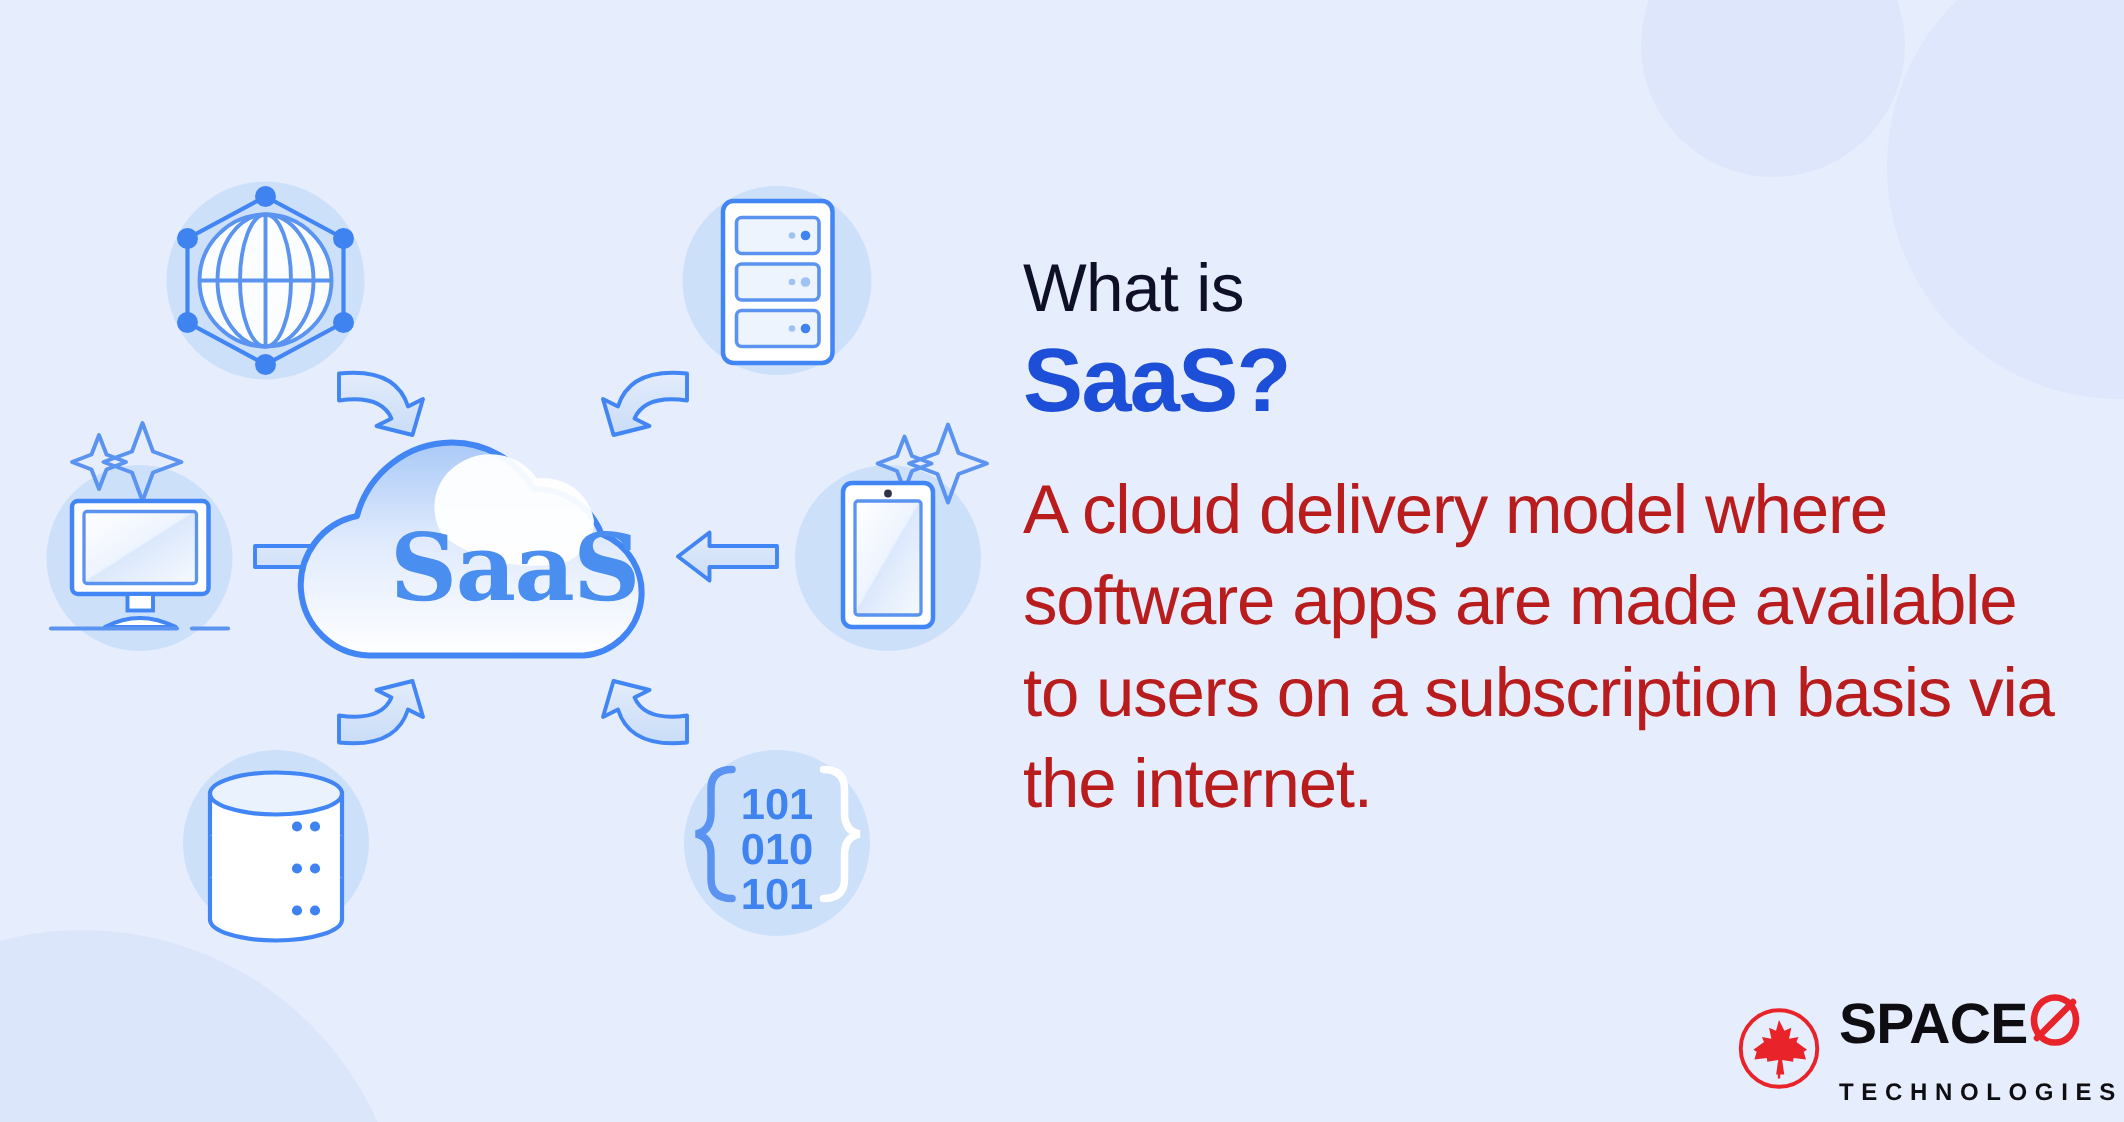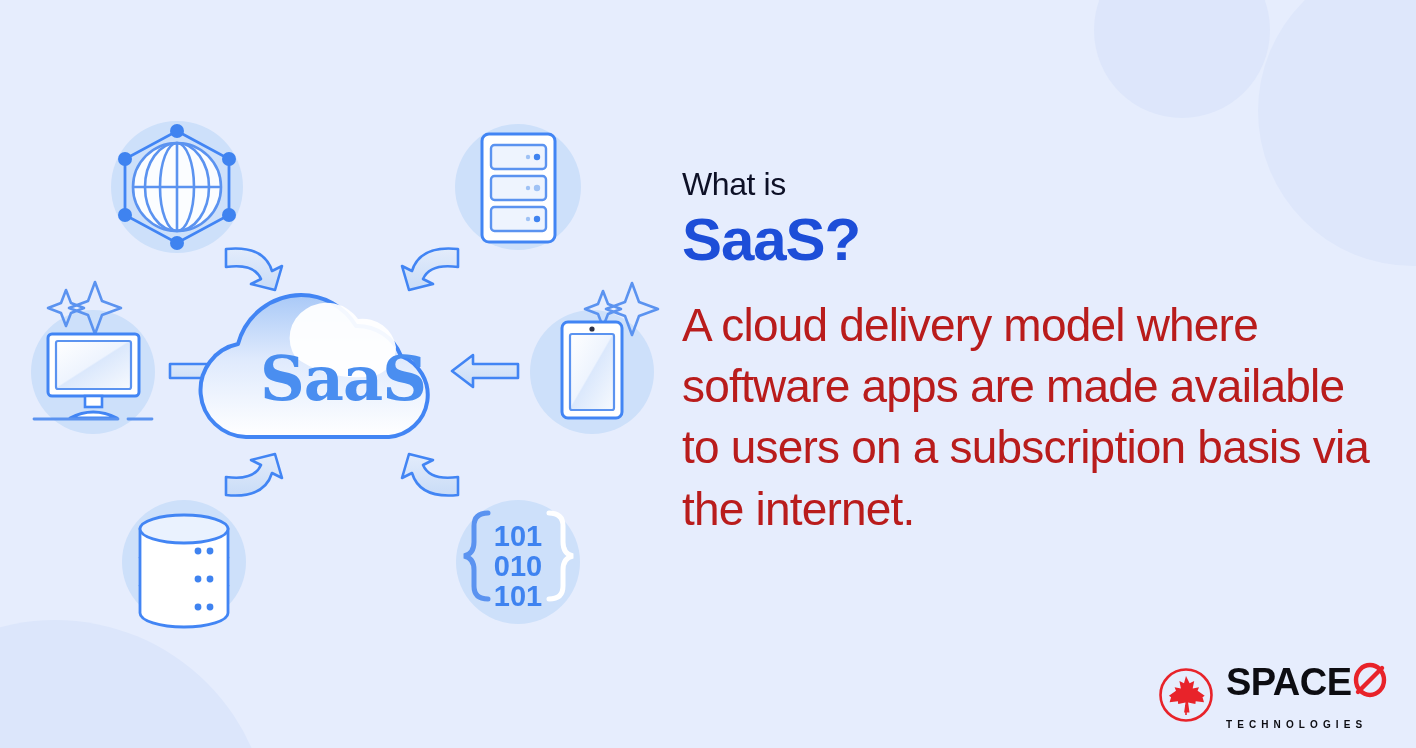--- a/index.html
+++ b/index.html
@@ -52,21 +52,21 @@
   .diagram svg { display: block; }
 
   
   .content {
     position: absolute;
     left: 682px;
     top: 168px;
     width: 700px;
   }
   .kicker {
-    font-size: 32px;
+    font-size: 45px;
     line-height: 1.06;
     color: #0d1026;
     font-weight: 400;
     letter-spacing: -0.4px;
     margin: 0;
   }
   .headline {
     font-size: 60px;
     line-height: 1.12;
     color: #1d4ed8;
@@ -99,21 +99,21 @@
     display: flex;
     align-items: center;
     font-weight: 700;
     font-size: 38px;
     letter-spacing: -0.5px;
     color: #0d0d12;
     line-height: 1;
   }
   .logo-o { margin-left: 1px; line-height: 1; }
   .logo-sub {
-    font-size: 10px;
+    font-size: 16px;
     font-weight: 700;
     letter-spacing: 5.1px;
     color: #0d0d12;
     margin-top: 4px;
     line-height: 1;
   }
 </style>
 </head>
 <body>
 

